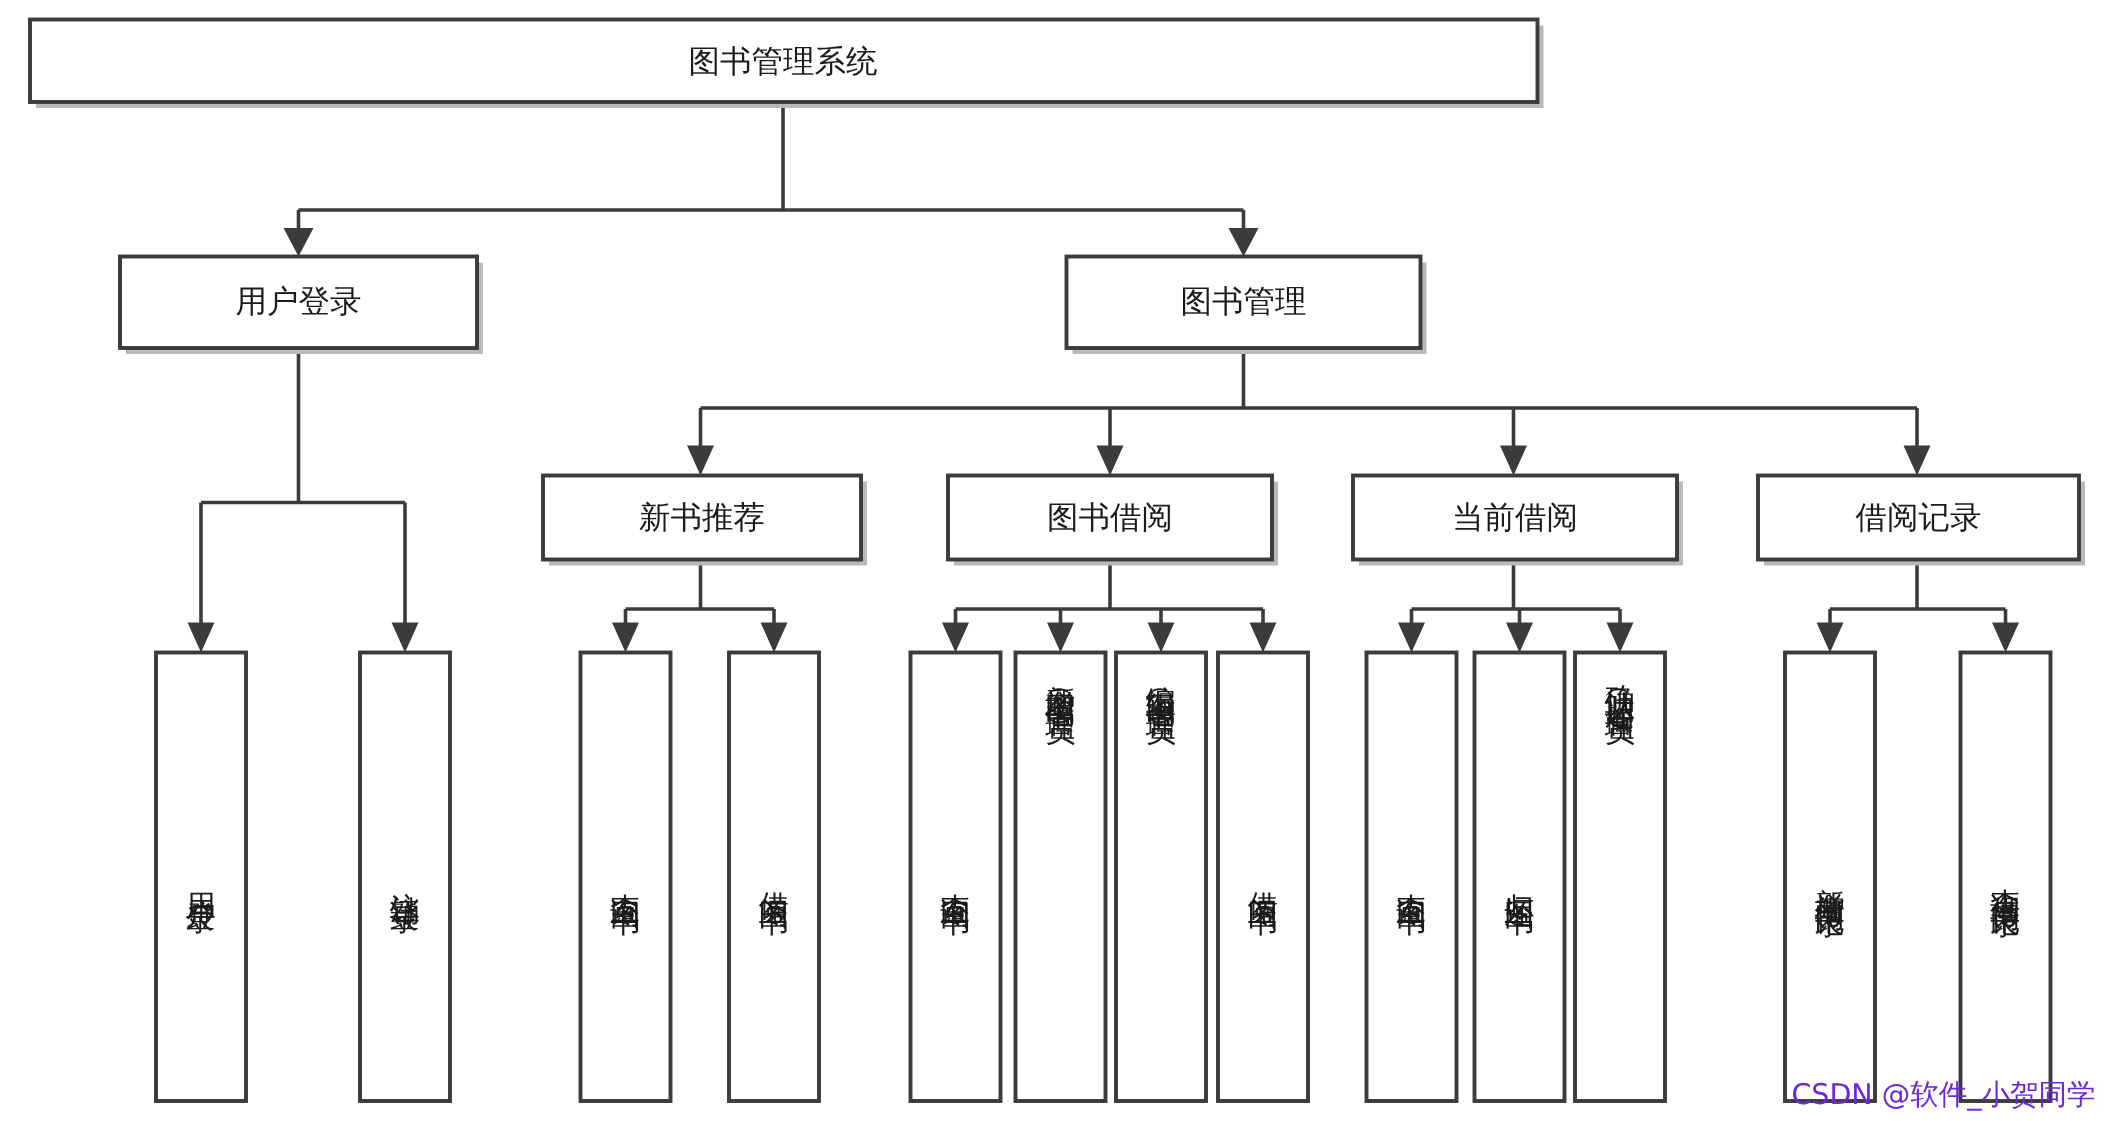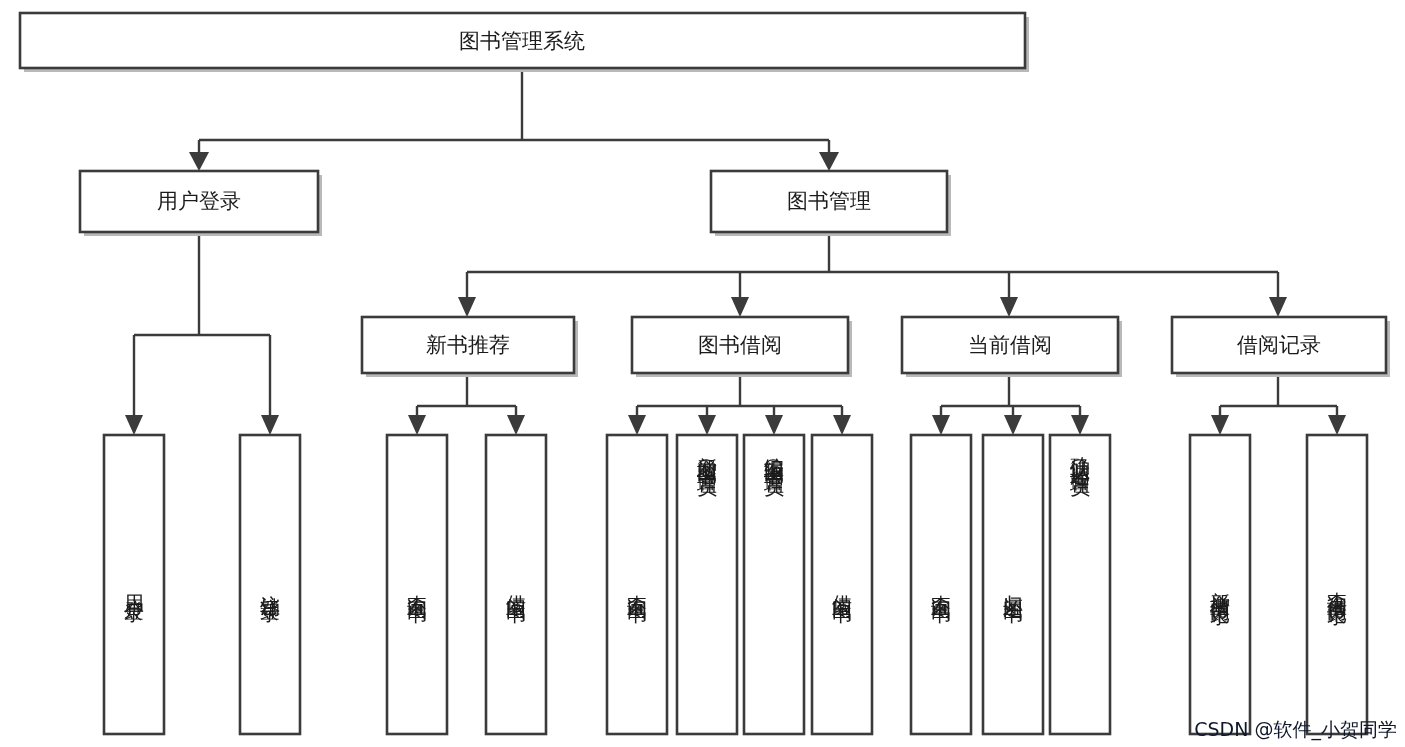--- a/index.html
+++ b/index.html
@@ -62,21 +62,21 @@
     line-height: 1.04;
     color: #1b1b1b;
     letter-spacing: 3px;
     white-space: nowrap;
     text-align: center;
   }
   .watermark {
     position: absolute;
     right: 8px;
     bottom: 4px;
-    color: #0f172a;
+    color: #6d28d9;
     font-size: 19px;
     font-family: "DejaVu Sans", "Liberation Sans", sans-serif;
     white-space: nowrap;
     pointer-events: none;
   }
 </style>
 </head>
 <body>
 
 <svg id="diagram" viewBox="0 0 1405 747" xmlns="http://www.w3.org/2000/svg">

